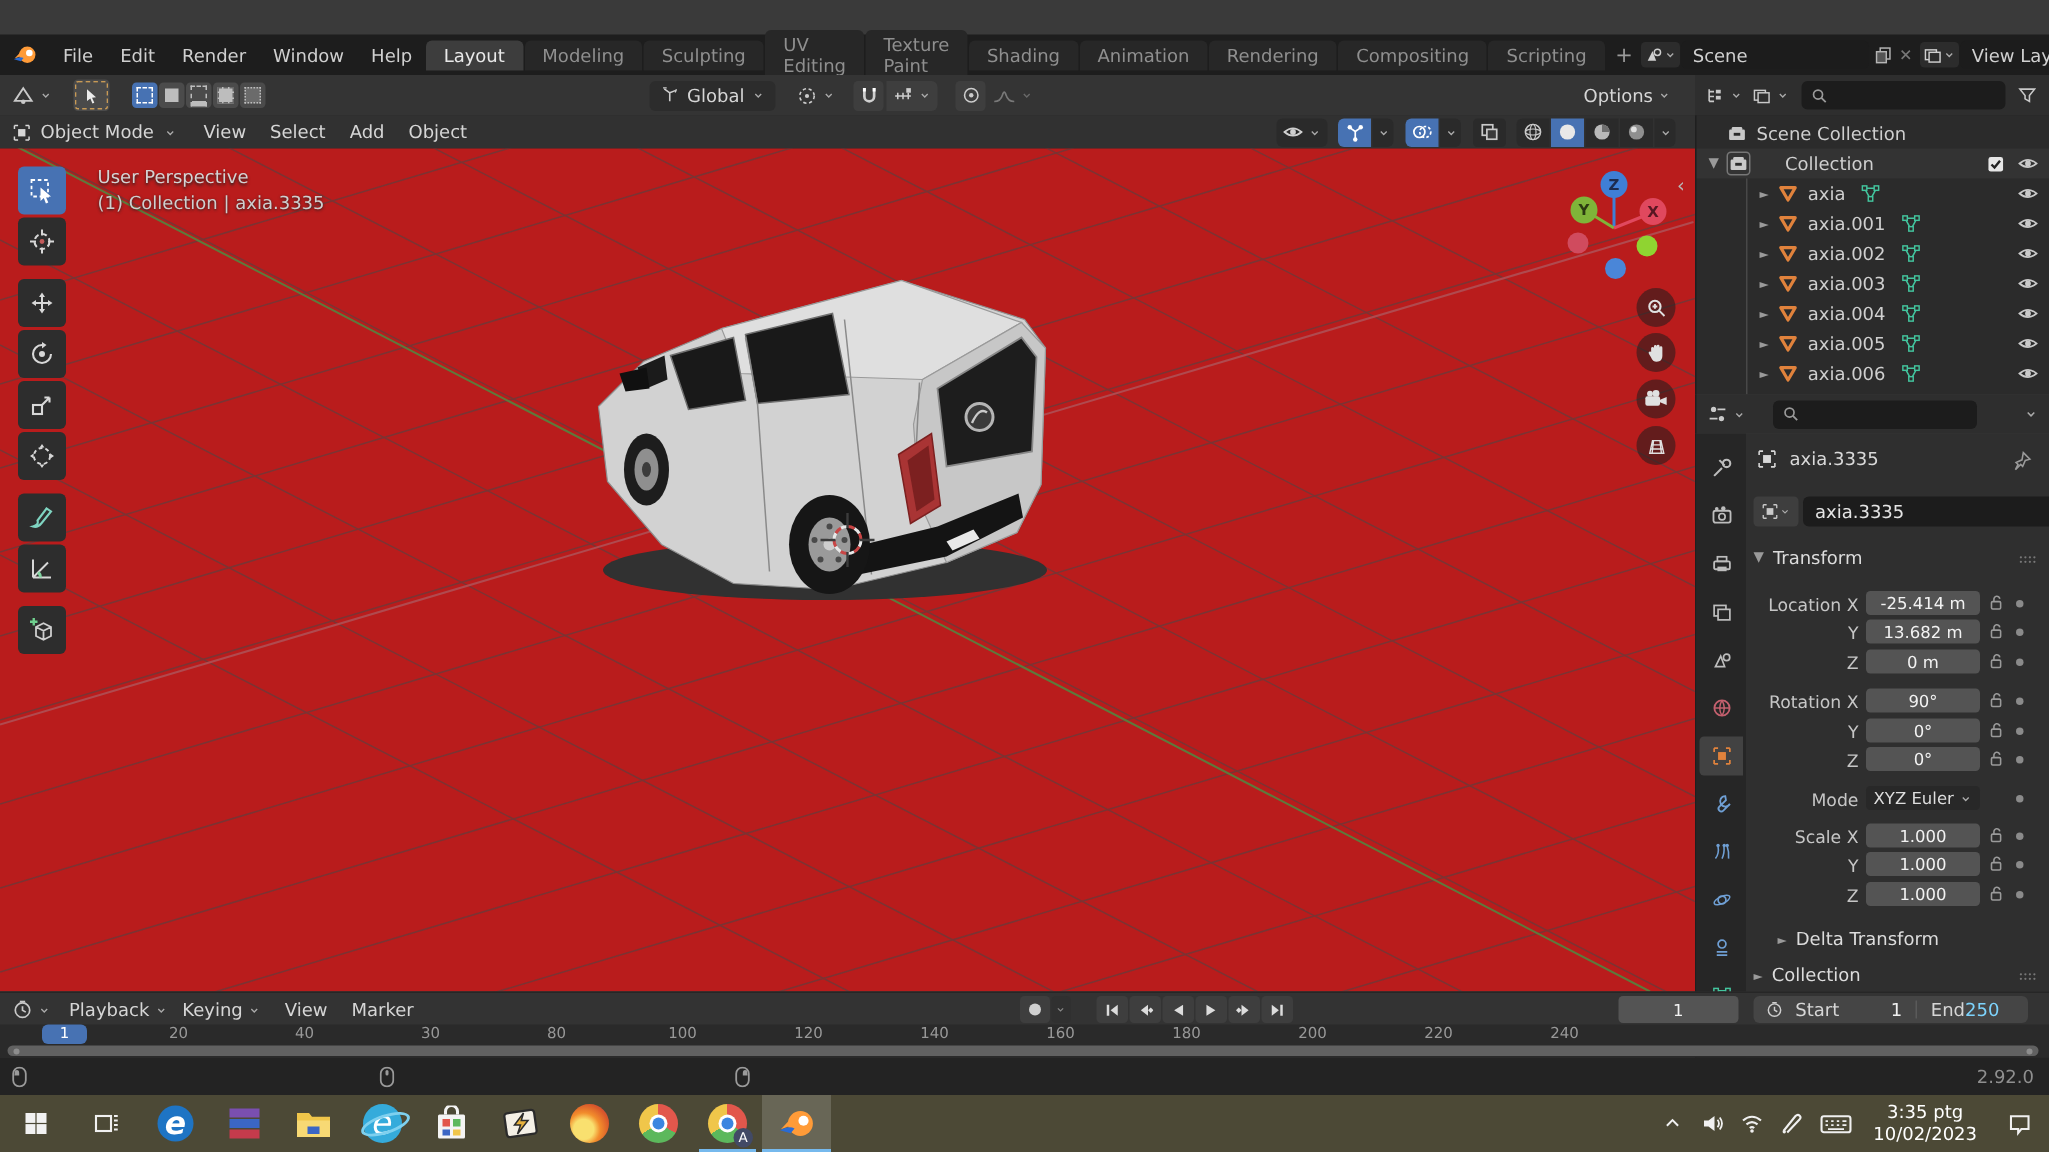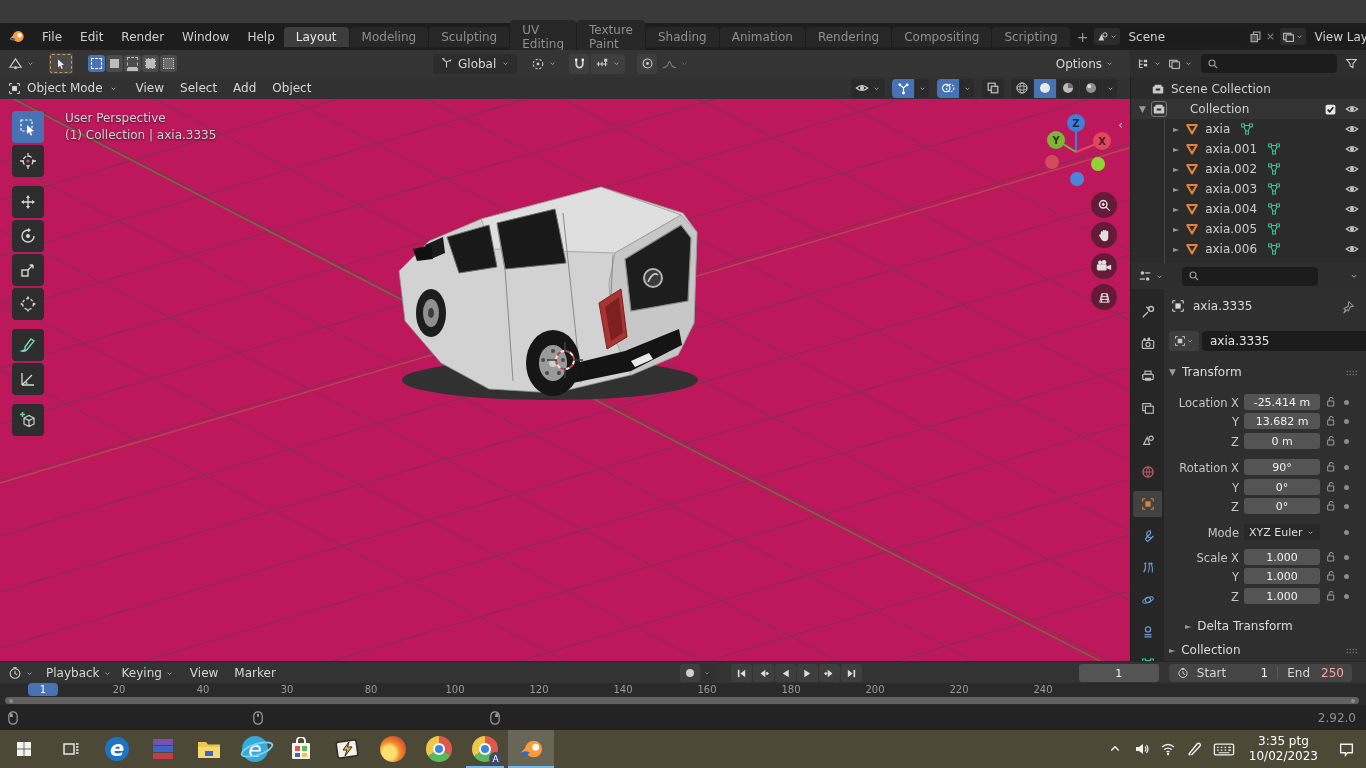--- a/index.html
+++ b/index.html
@@ -20,21 +20,21 @@
   .wtab.active{background:#3d3d3d;color:#e8e8e8;}
   .pillfield{background:#1c1c1c;border-radius:4px;height:19px;display:flex;align-items:center;color:#d0d0d0;}
   
   .toolrow{left:0;top:50px;width:1130px;height:27px;background:#343434;display:flex;align-items:center;border-bottom:1px solid #2a2a2a;}
   .outhead{left:1130px;top:50px;width:236px;height:27px;background:#2e2e2e;display:flex;align-items:center;border-bottom:1px solid #242424;}
   .smbtn{width:17px;height:17px;border-radius:3px;background:#4b4b4b;margin-right:1px;display:flex;align-items:center;justify-content:center;}
   .smbtn.active{background:#4772b3;}
   
   .vpheader{left:0;top:77px;width:1130px;height:22px;background:#313131;display:flex;align-items:center;border-bottom:1px solid #262626;}
   .vmenu{padding:0 8px;color:#d6d6d6;}
-  .vpbody{left:0;top:99px;width:1130px;height:562px;background:#be185d;overflow:hidden;}
+  .vpbody{left:0;top:99px;width:1130px;height:562px;background:#b91c1c;overflow:hidden;}
   .tbtn{position:absolute;left:12px;width:32px;height:32px;background:#2d2d2d;border-radius:4px;display:flex;align-items:center;justify-content:center;}
   .tbtn.active{background:#4772b3;}
   .sidebtn{position:absolute;left:1091px;width:26px;height:26px;border-radius:50%;background:rgba(30,30,30,.55);display:flex;align-items:center;justify-content:center;}
   
   .outliner{left:1130px;top:77px;width:236px;height:186px;background:#2b2b2b;overflow:hidden;border-left:1px solid #1f1f1f;}
   .orow{position:absolute;left:0;width:236px;height:20px;display:flex;align-items:center;color:#cfcfcf;}
   
   .prophead{left:1130px;top:263px;width:236px;height:26px;background:#2e2e2e;display:flex;align-items:center;border-left:1px solid #1f1f1f;}
   .props{left:1130px;top:289px;width:236px;height:416px;background:#2f2f2f;border-left:1px solid #1f1f1f;overflow:hidden;}
   .ptabs{position:absolute;left:0;top:0;width:33px;height:416px;background:#262626;}
@@ -1176,21 +1176,21 @@
     <span style="width:200px"></span>
     <span class="pfield" style="position:static;width:80px;height:18px;margin-right:10px">1</span>
     <span class="row" style="background:#454545;border-radius:4px;height:18px;padding:0 8px;margin-right:14px">
       <svg width="12" height="12" color="#cfcfcf">
           <use href="#s-clock"></use>
         </svg>
       <span style="margin:0 8px 0 8px;color:#d6d6d6">Start</span>
       <span style="width:34px;text-align:right;color:#f0f0f0">1</span>
       <span style="width:1px;height:12px;background:#5a5a5a;margin:0 9px"></span>
       <span style="color:#d6d6d6">End</span>
-      <span style="width:34px;text-align:right;color:#fca5a5">250</span>
+      <span style="width:34px;color:#7dd3fc">250</span>
     </span>
   </div>
 
   <div class="abs ruler">
     <span class="tick" style="left:119px">20</span>
     <span class="tick" style="left:203px">40</span>
     <span class="tick" style="left:287px">30</span>
     <span class="tick" style="left:371px">80</span>
     <span class="tick" style="left:455px">100</span>
     <span class="tick" style="left:539px">120</span>

